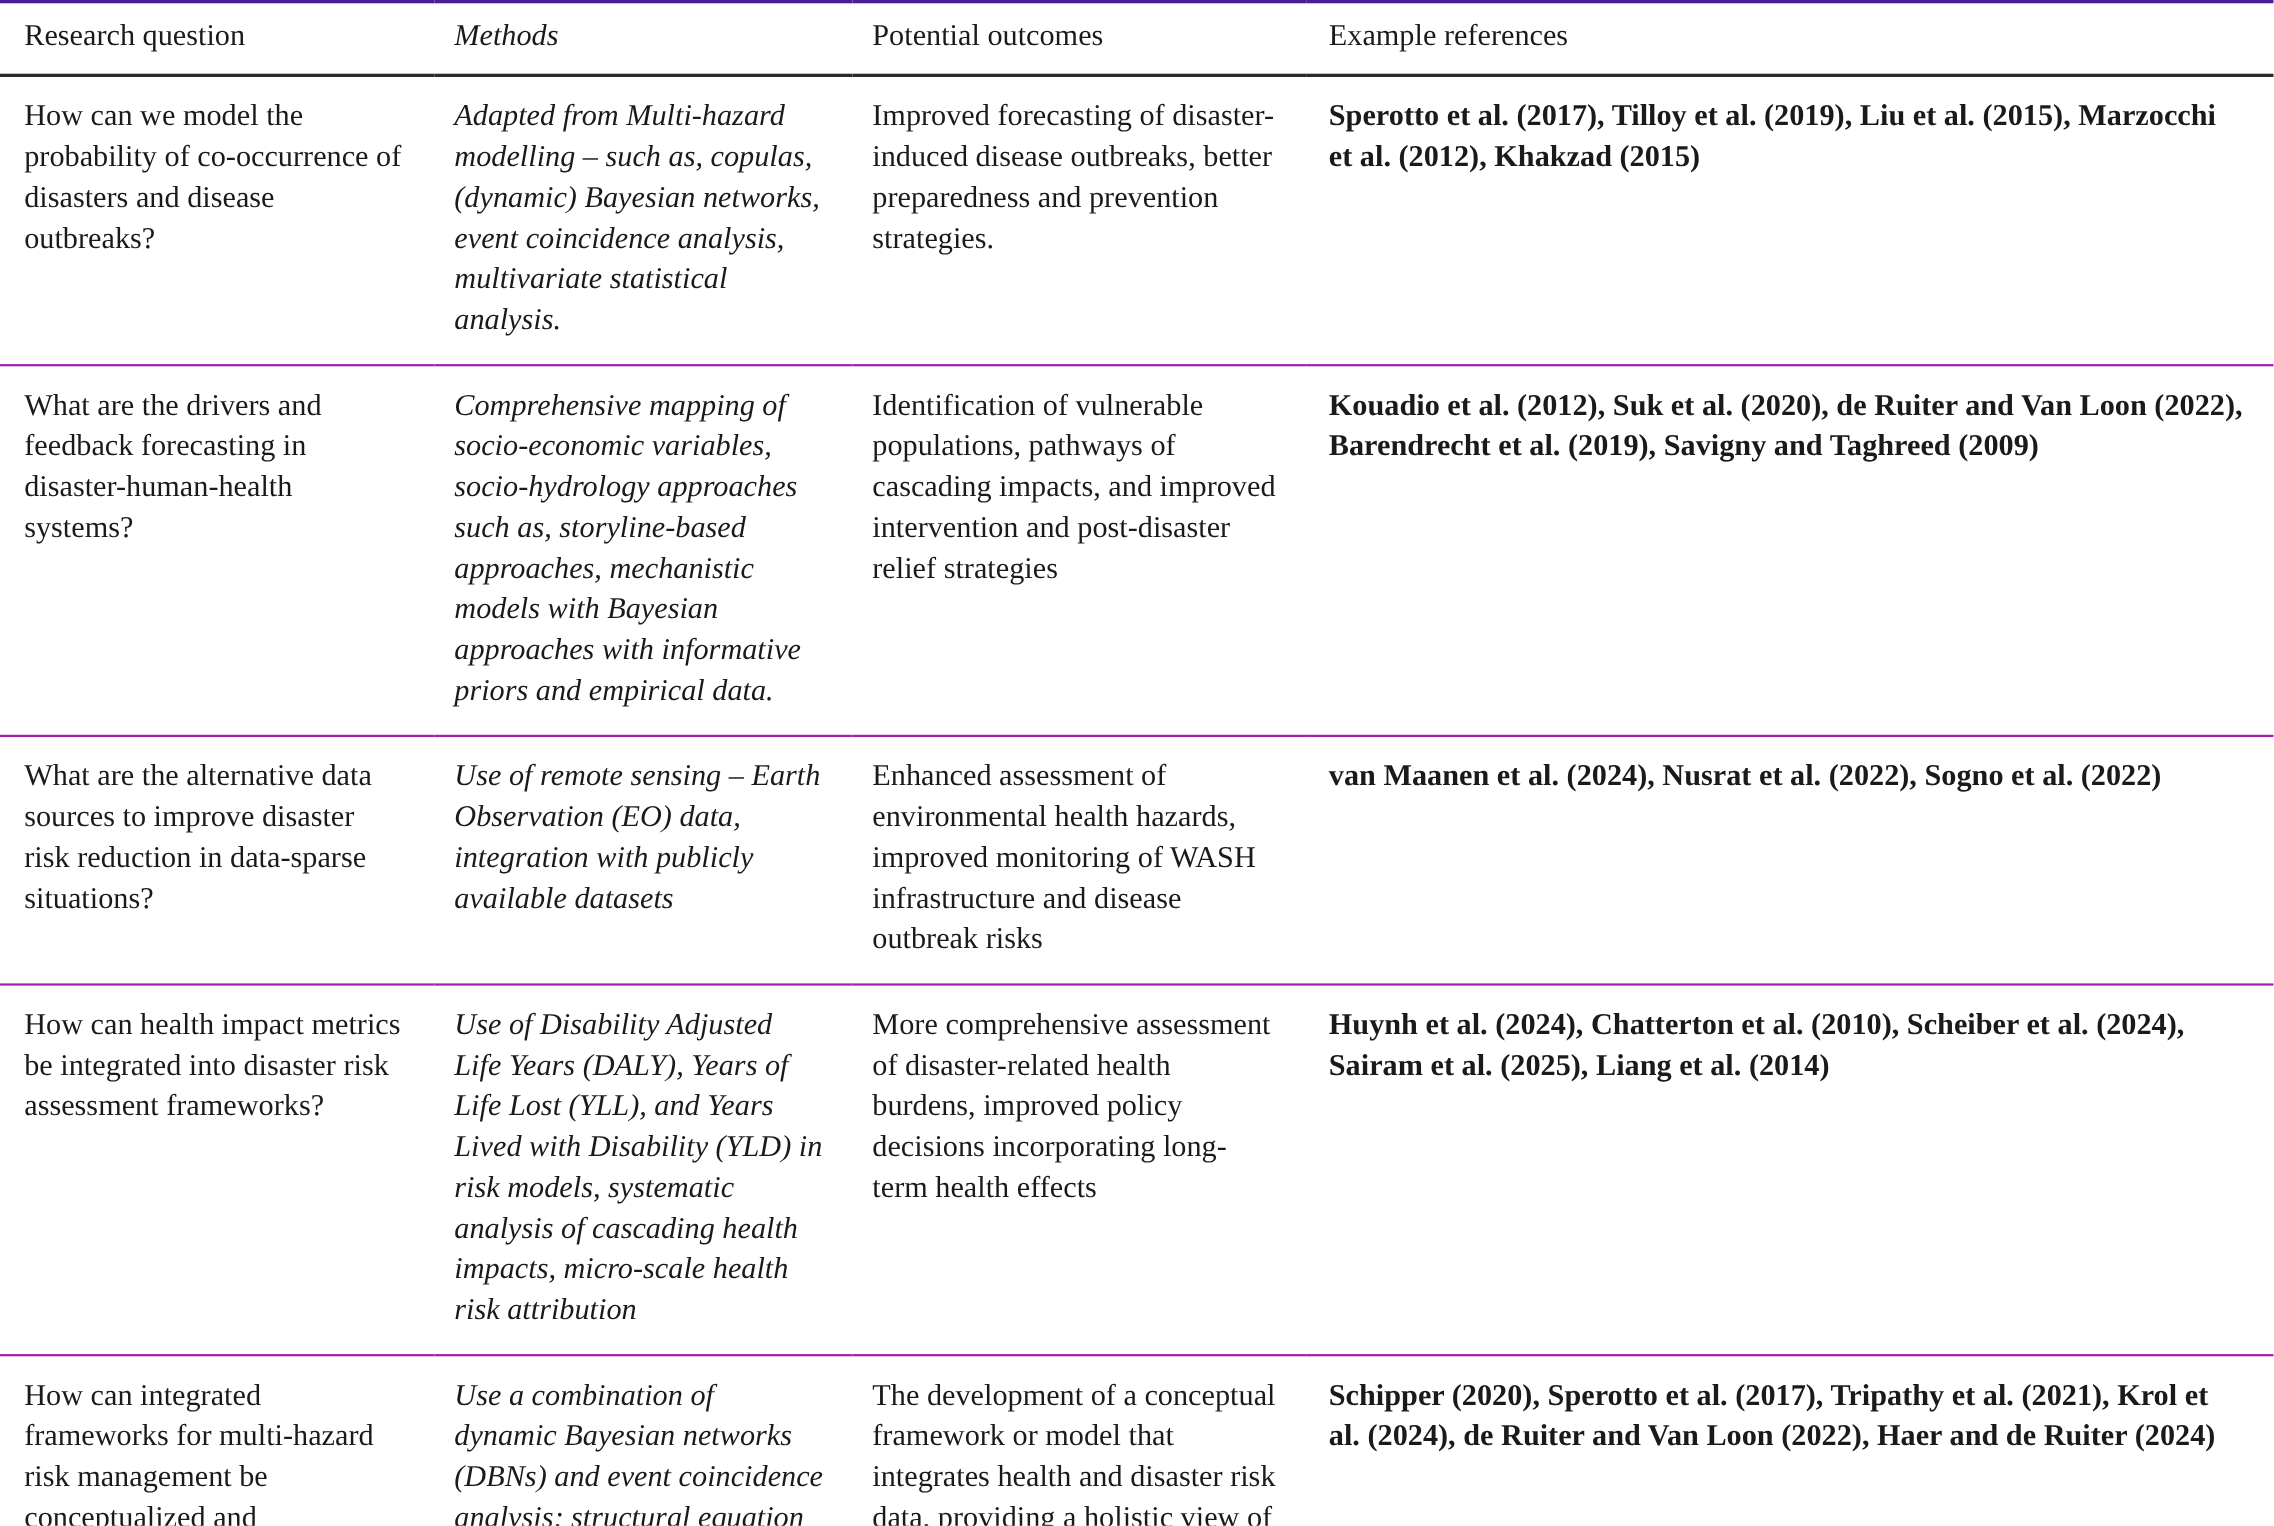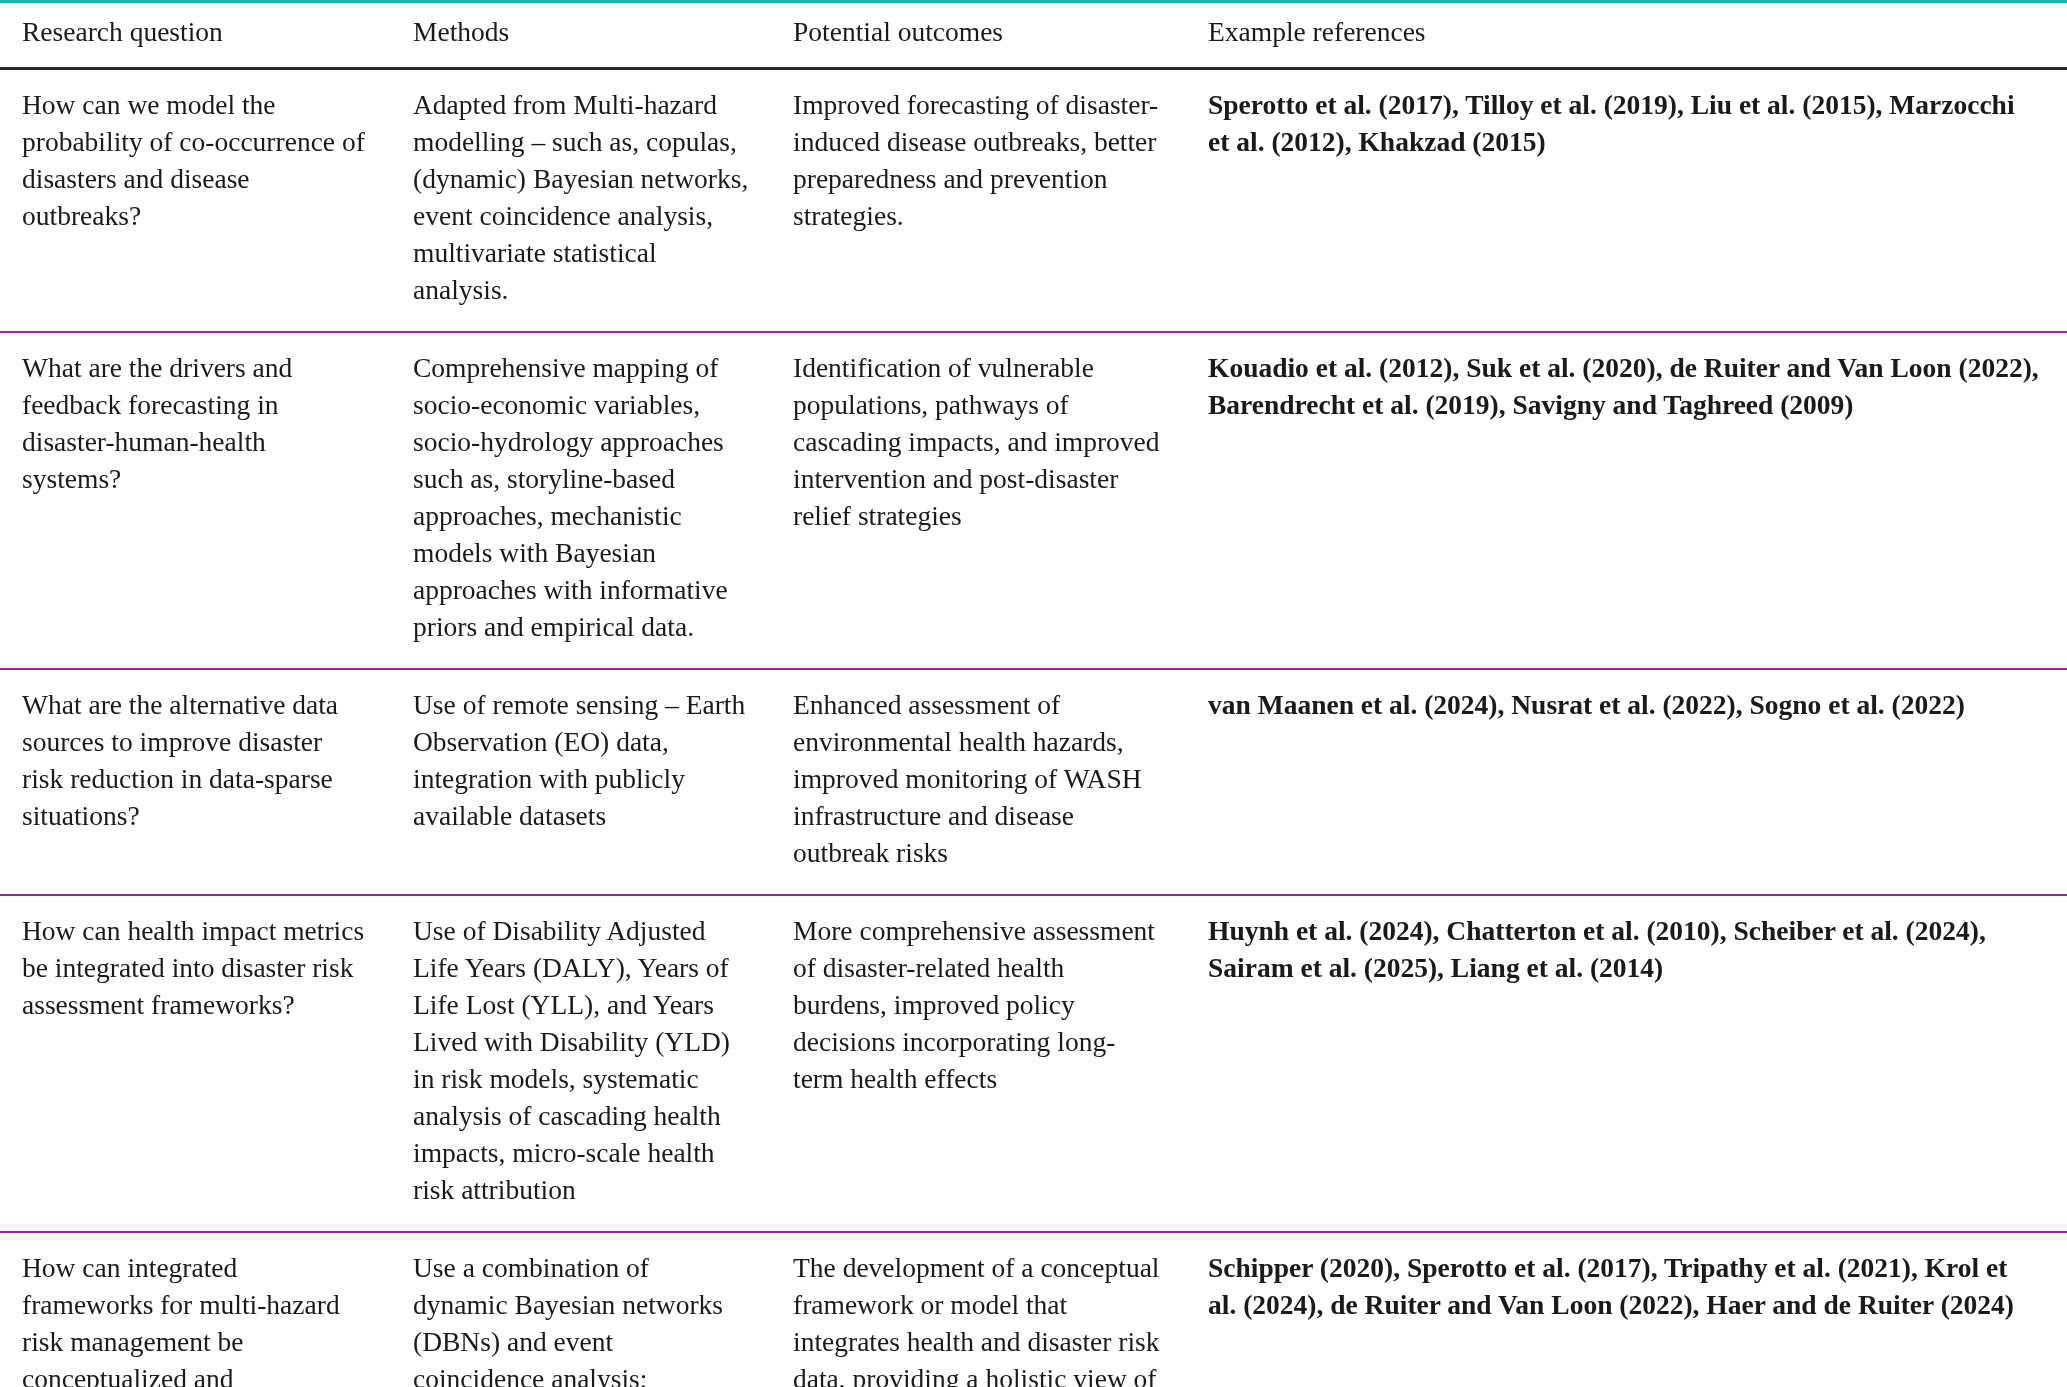--- a/index.html
+++ b/index.html
@@ -29,37 +29,37 @@
   table.research-table col.c1 { width: 395px; }
   table.research-table col.c2 { width: 380px; }
   table.research-table col.c3 { width: 413px; }
   table.research-table col.c4 { width: 879px; }
 
   thead th {
     text-align: left;
     font-weight: normal;
     vertical-align: top;
     padding: 11px 26px 16px 22px;
-    border-top: 3px solid #14b8a6;
+    border-top: 3px solid #4c1d95;
     border-bottom: 3px solid #2b2b2b;
     white-space: nowrap;
   }
   tbody td {
     text-align: left;
     vertical-align: top;
     padding: 17px 26px 22px 22px;
     border-bottom: 2px solid #a21caf;
   }
   tbody tr:last-child td {
     border-bottom: 3px solid #2b2b2b;
   }
   
   thead th.col-4, tbody td.col-4 { padding-right: 28px; }
   thead th.col-1, tbody td.col-1 { padding-left: 22px; }
-  thead th.col-2, tbody td.col-2 { padding-left: 18px; }
+  thead th.col-2, tbody td.col-2 { padding-left: 18px; font-style: italic; }
   thead th.col-3, tbody td.col-3 { padding-left: 18px; }
   thead th.col-4 { padding-left: 20px; }
   tbody td.col-4 { padding-left: 20px; font-weight: bold; }
 </style>
 </head>
 <body>
 
 <div class="table-wrap">
   <table class="research-table">
     <colgroup>

